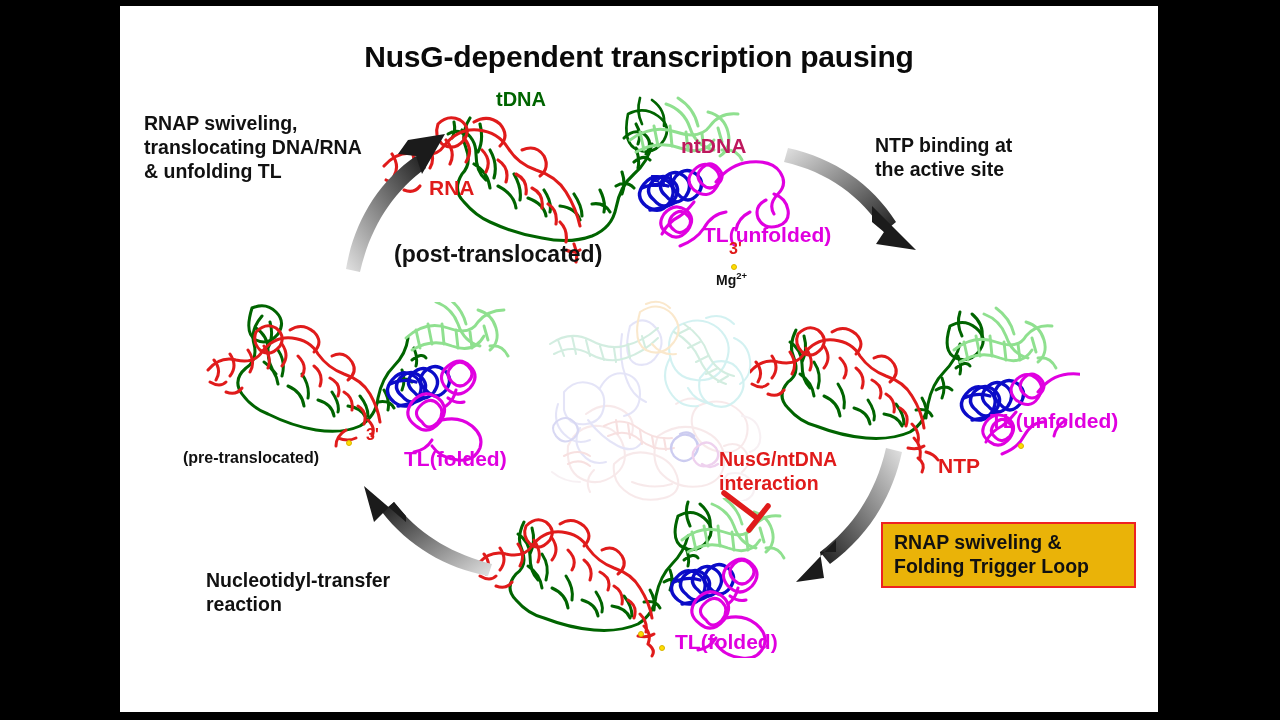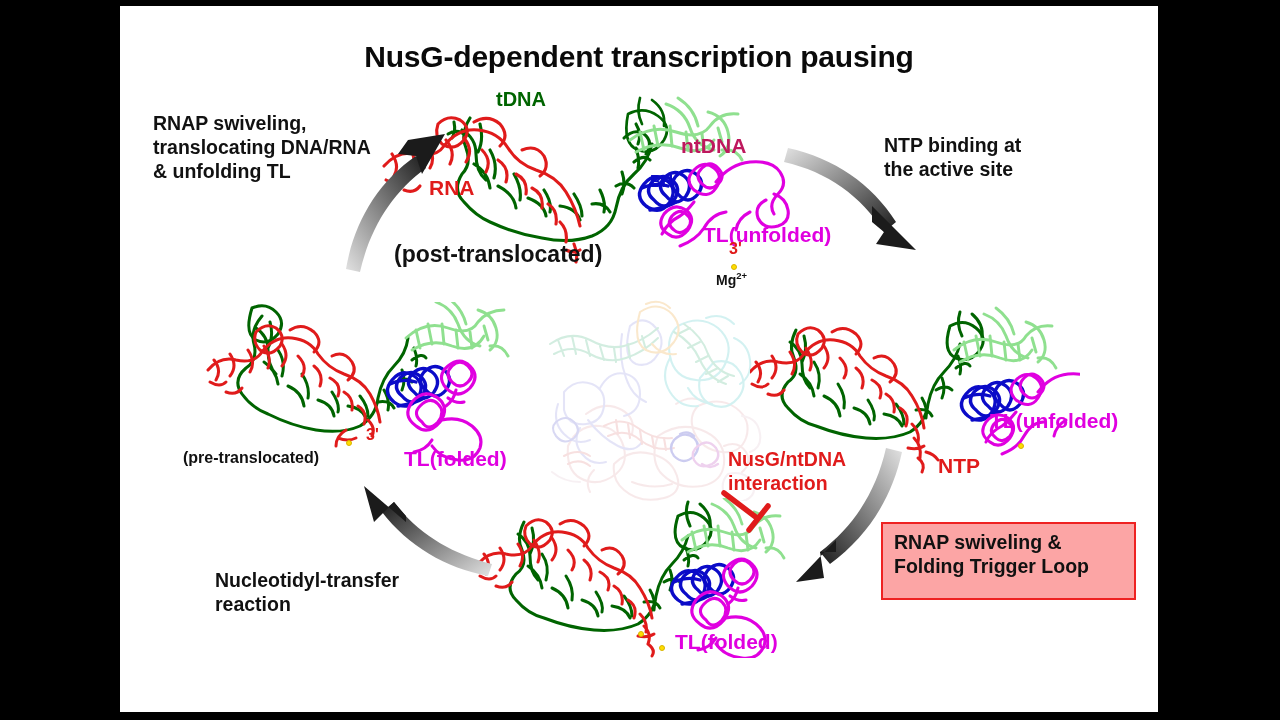--- a/index.html
+++ b/index.html
@@ -43,21 +43,20 @@
     white-space: nowrap;
   }
 
   
   .cap {
     position: absolute;
     font-weight: bold;
     line-height: 1.22;
     color: #111111;
     white-space: pre-line;
-    margin-left: 9px;
   }
   .step-text { font-size: 19.5px; }
 
   .lbl {
     position: absolute;
     font-weight: bold;
     white-space: nowrap;
   }
 
   .c-tdna   { color: #006400; }
@@ -67,23 +66,23 @@
   .c-tl     { color: #e000e0; }
   .c-black  { color: #111111; }
   .c-redtx  { color: #e01b1b; }
 
   
   #redbox {
     position: absolute;
     left: 761px;
     top: 516px;
     width: 255px;
-    padding: 7px 9px 19px 11px;
+    padding: 7px 9px 7px 11px;
     border: 2.5px solid #ee2222;
-    background: #fca5a5;
+    background: #eab308;
     font-size: 19.5px;
     font-weight: bold;
     color: #111111;
     line-height: 1.22;
     white-space: pre-line;
     box-sizing: border-box;
   }
 
   
   .panel {

